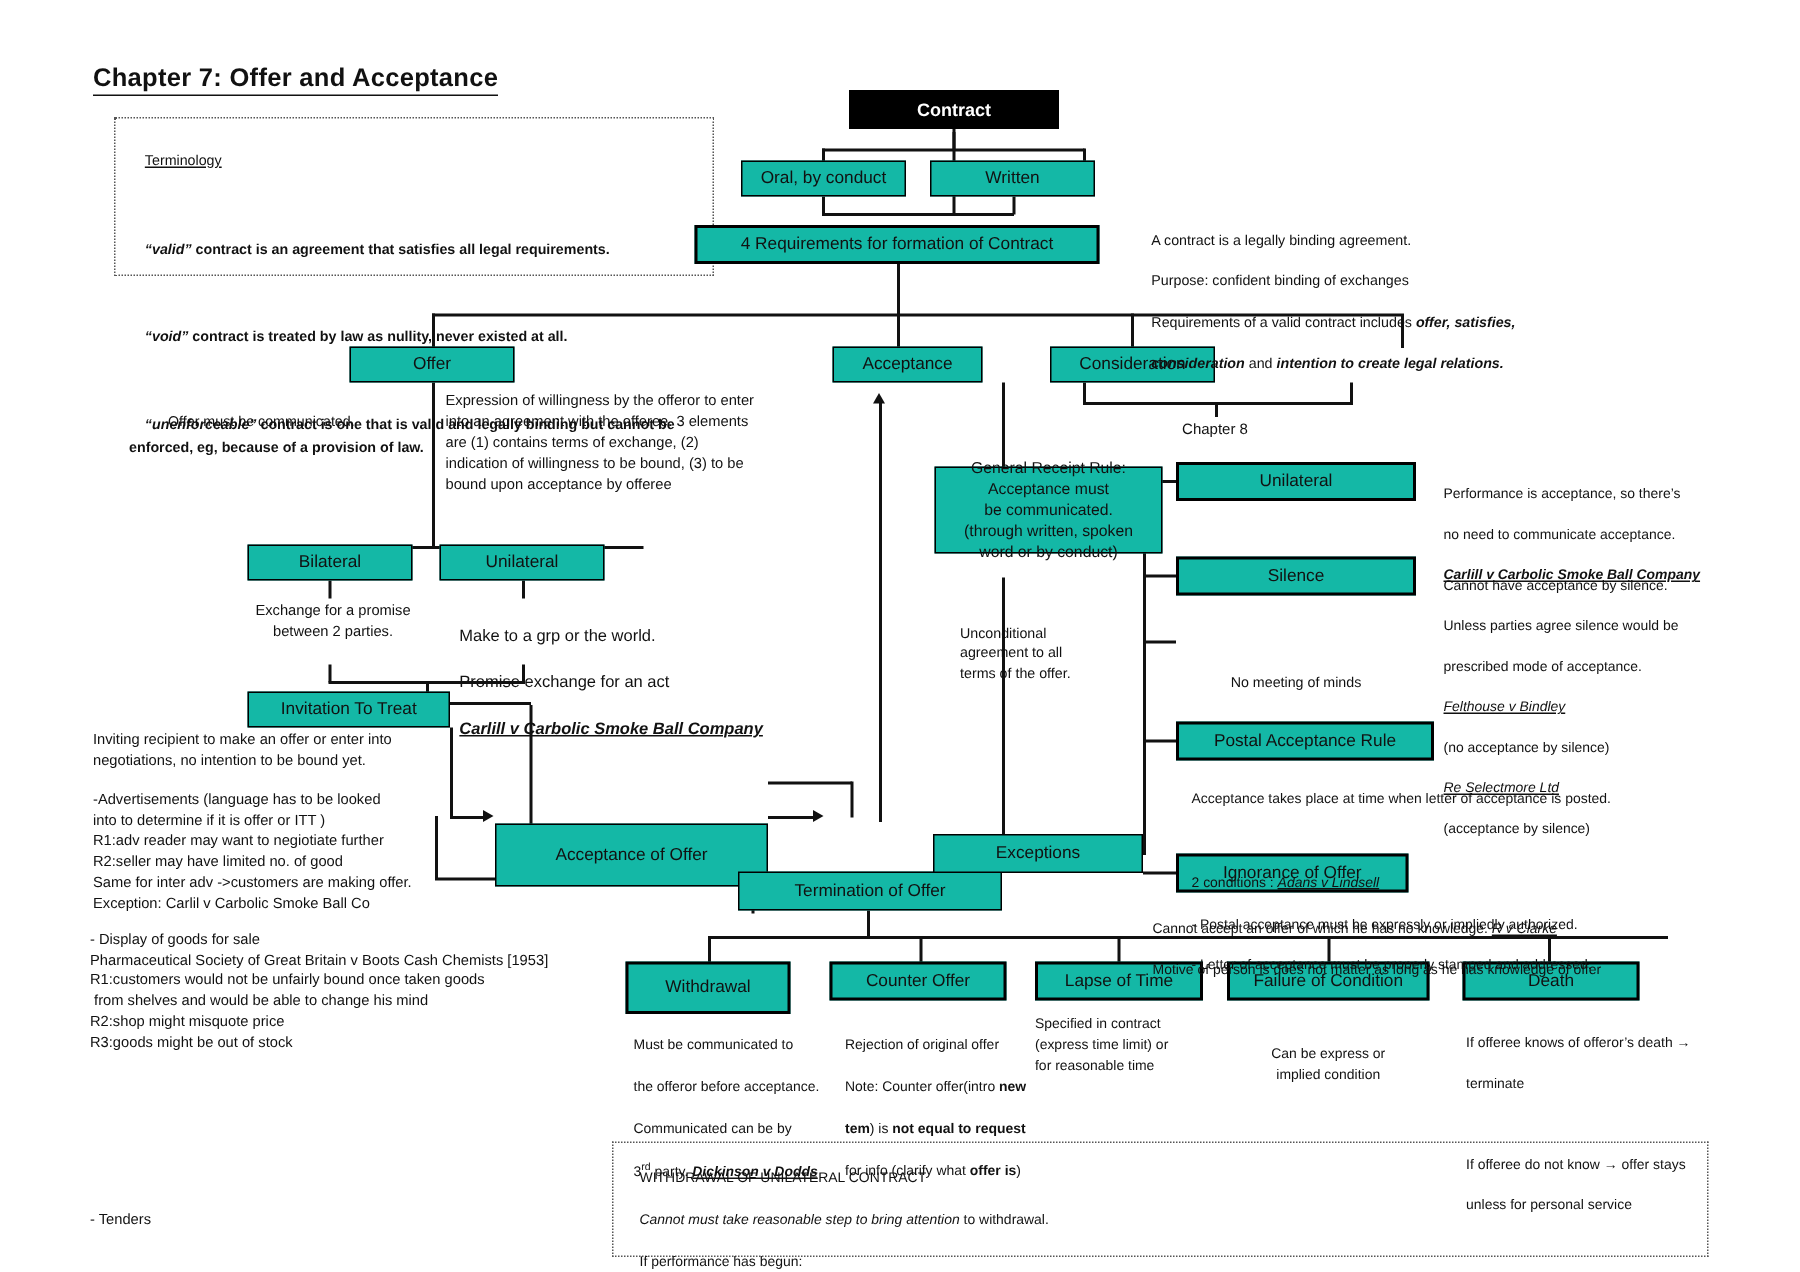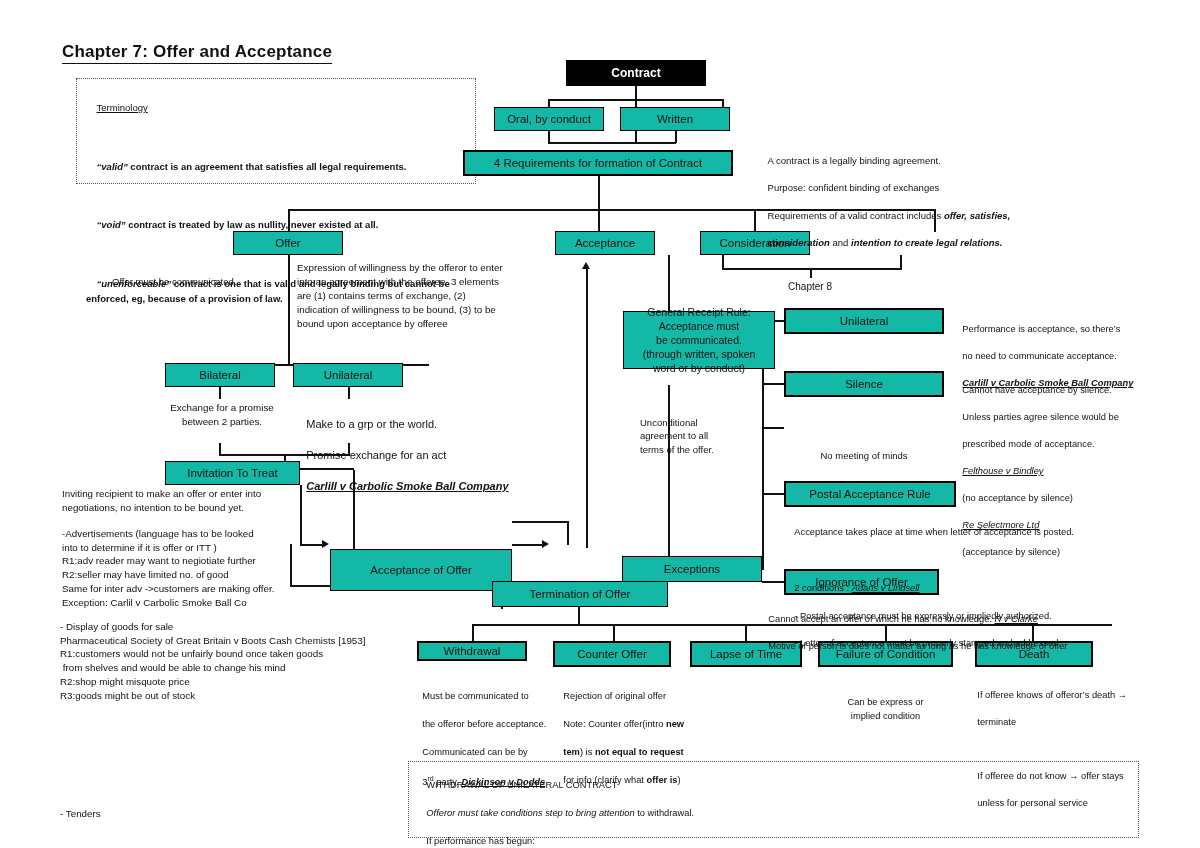--- a/index.html
+++ b/index.html
@@ -284,55 +284,58 @@
   </div>
 
   <div class="ln v" style="left:578px;top:607px;height:18px;"></div>
   <div class="ln h" style="left:472px;top:624px;width:640px;"></div>
   <div class="ln v" style="left:472px;top:624px;height:18px;"></div>
   <div class="ln v" style="left:613px;top:624px;height:18px;"></div>
   <div class="ln v" style="left:745px;top:624px;height:18px;"></div>
   <div class="ln v" style="left:885px;top:624px;height:18px;"></div>
   <div class="ln v" style="left:1032px;top:624px;height:18px;"></div>
 
-  <div class="box thick" style="left:417px;top:641px;width:110px;height:20px;">Withdrawal</div>
+  <div class="box thick" style="left:417px;top:641px;width:110px;height:35px;">Withdrawal</div>
   <div class="box thick" style="left:553px;top:641px;width:118px;height:26px;">Counter Offer</div>
   <div class="box thick" style="left:690px;top:641px;width:112px;height:26px;">Lapse of Time</div>
   <div class="box thick" style="left:818px;top:641px;width:135px;height:26px;">Failure of Condition</div>
   <div class="box thick" style="left:975px;top:641px;width:118px;height:26px;">Death</div>
 
   <div class="txt l" style="left:412px;top:676px;width:140px;font-size:9.3px;line-height:1.5;">
     <span>Must be communicated to</span><br>
     <span>the offeror before acceptance.</span><br>
     <span>Communicated can be by</span><br>
     <span>3</span><sup>rd</sup><span> party. </span><span class="ubi">Dickinson v Dodds</span>
   </div>
 
   <div class="txt l" style="left:553px;top:676px;width:140px;font-size:9.3px;line-height:1.5;">
     <span>Rejection of original offer</span><br>
     <span>Note: Counter offer(intro </span><span class="b">new</span><br>
     <span class="b">tem</span><span>) is </span><span class="b">not equal to request</span><br>
     <span>for info (clarify what </span><span class="b">offer is</span><span>)</span>
   </div>
 
+  <div class="txt l" style="left:690px;top:676px;width:130px;font-size:9.3px;line-height:1.5;">Specified in contract
+(express time limit) or
+for reasonable time</div>
 
   <div class="txt c" style="left:818px;top:696px;width:135px;font-size:9.3px;line-height:1.5;">Can be express or
 implied condition</div>
 
   <div class="txt l" style="left:967px;top:676px;width:235px;font-size:9.3px;line-height:1.45;">
     <span>If offeree knows of offeror’s death →</span><br>
     <span>terminate</span><br>
     <span style="display:inline-block;height:6px;"></span><br>
     <span>If offeree do not know → offer stays</span><br>
     <span>unless for personal service</span>
   </div>
 
   <div class="dotted" style="left:408px;top:761px;width:731px;height:77px;"></div>
   <div class="txt l" style="left:416px;top:765px;width:718px;font-size:9.3px;line-height:1.5;">
     <span>WITHDRAWAL OF UNILATERAL CONTRACT</span><br>
-    <span class="i">Offeror must take conditions step to bring attention</span><span> to withdrawal.</span><br>
+    <span class="i">Cannot must take reasonable step to bring attention</span><span> to withdrawal.</span><br>
     <span>If performance has begun:</span><br>
     <br>
     <br>
     
   </div>
 
 </div>
 
 </body></html>

